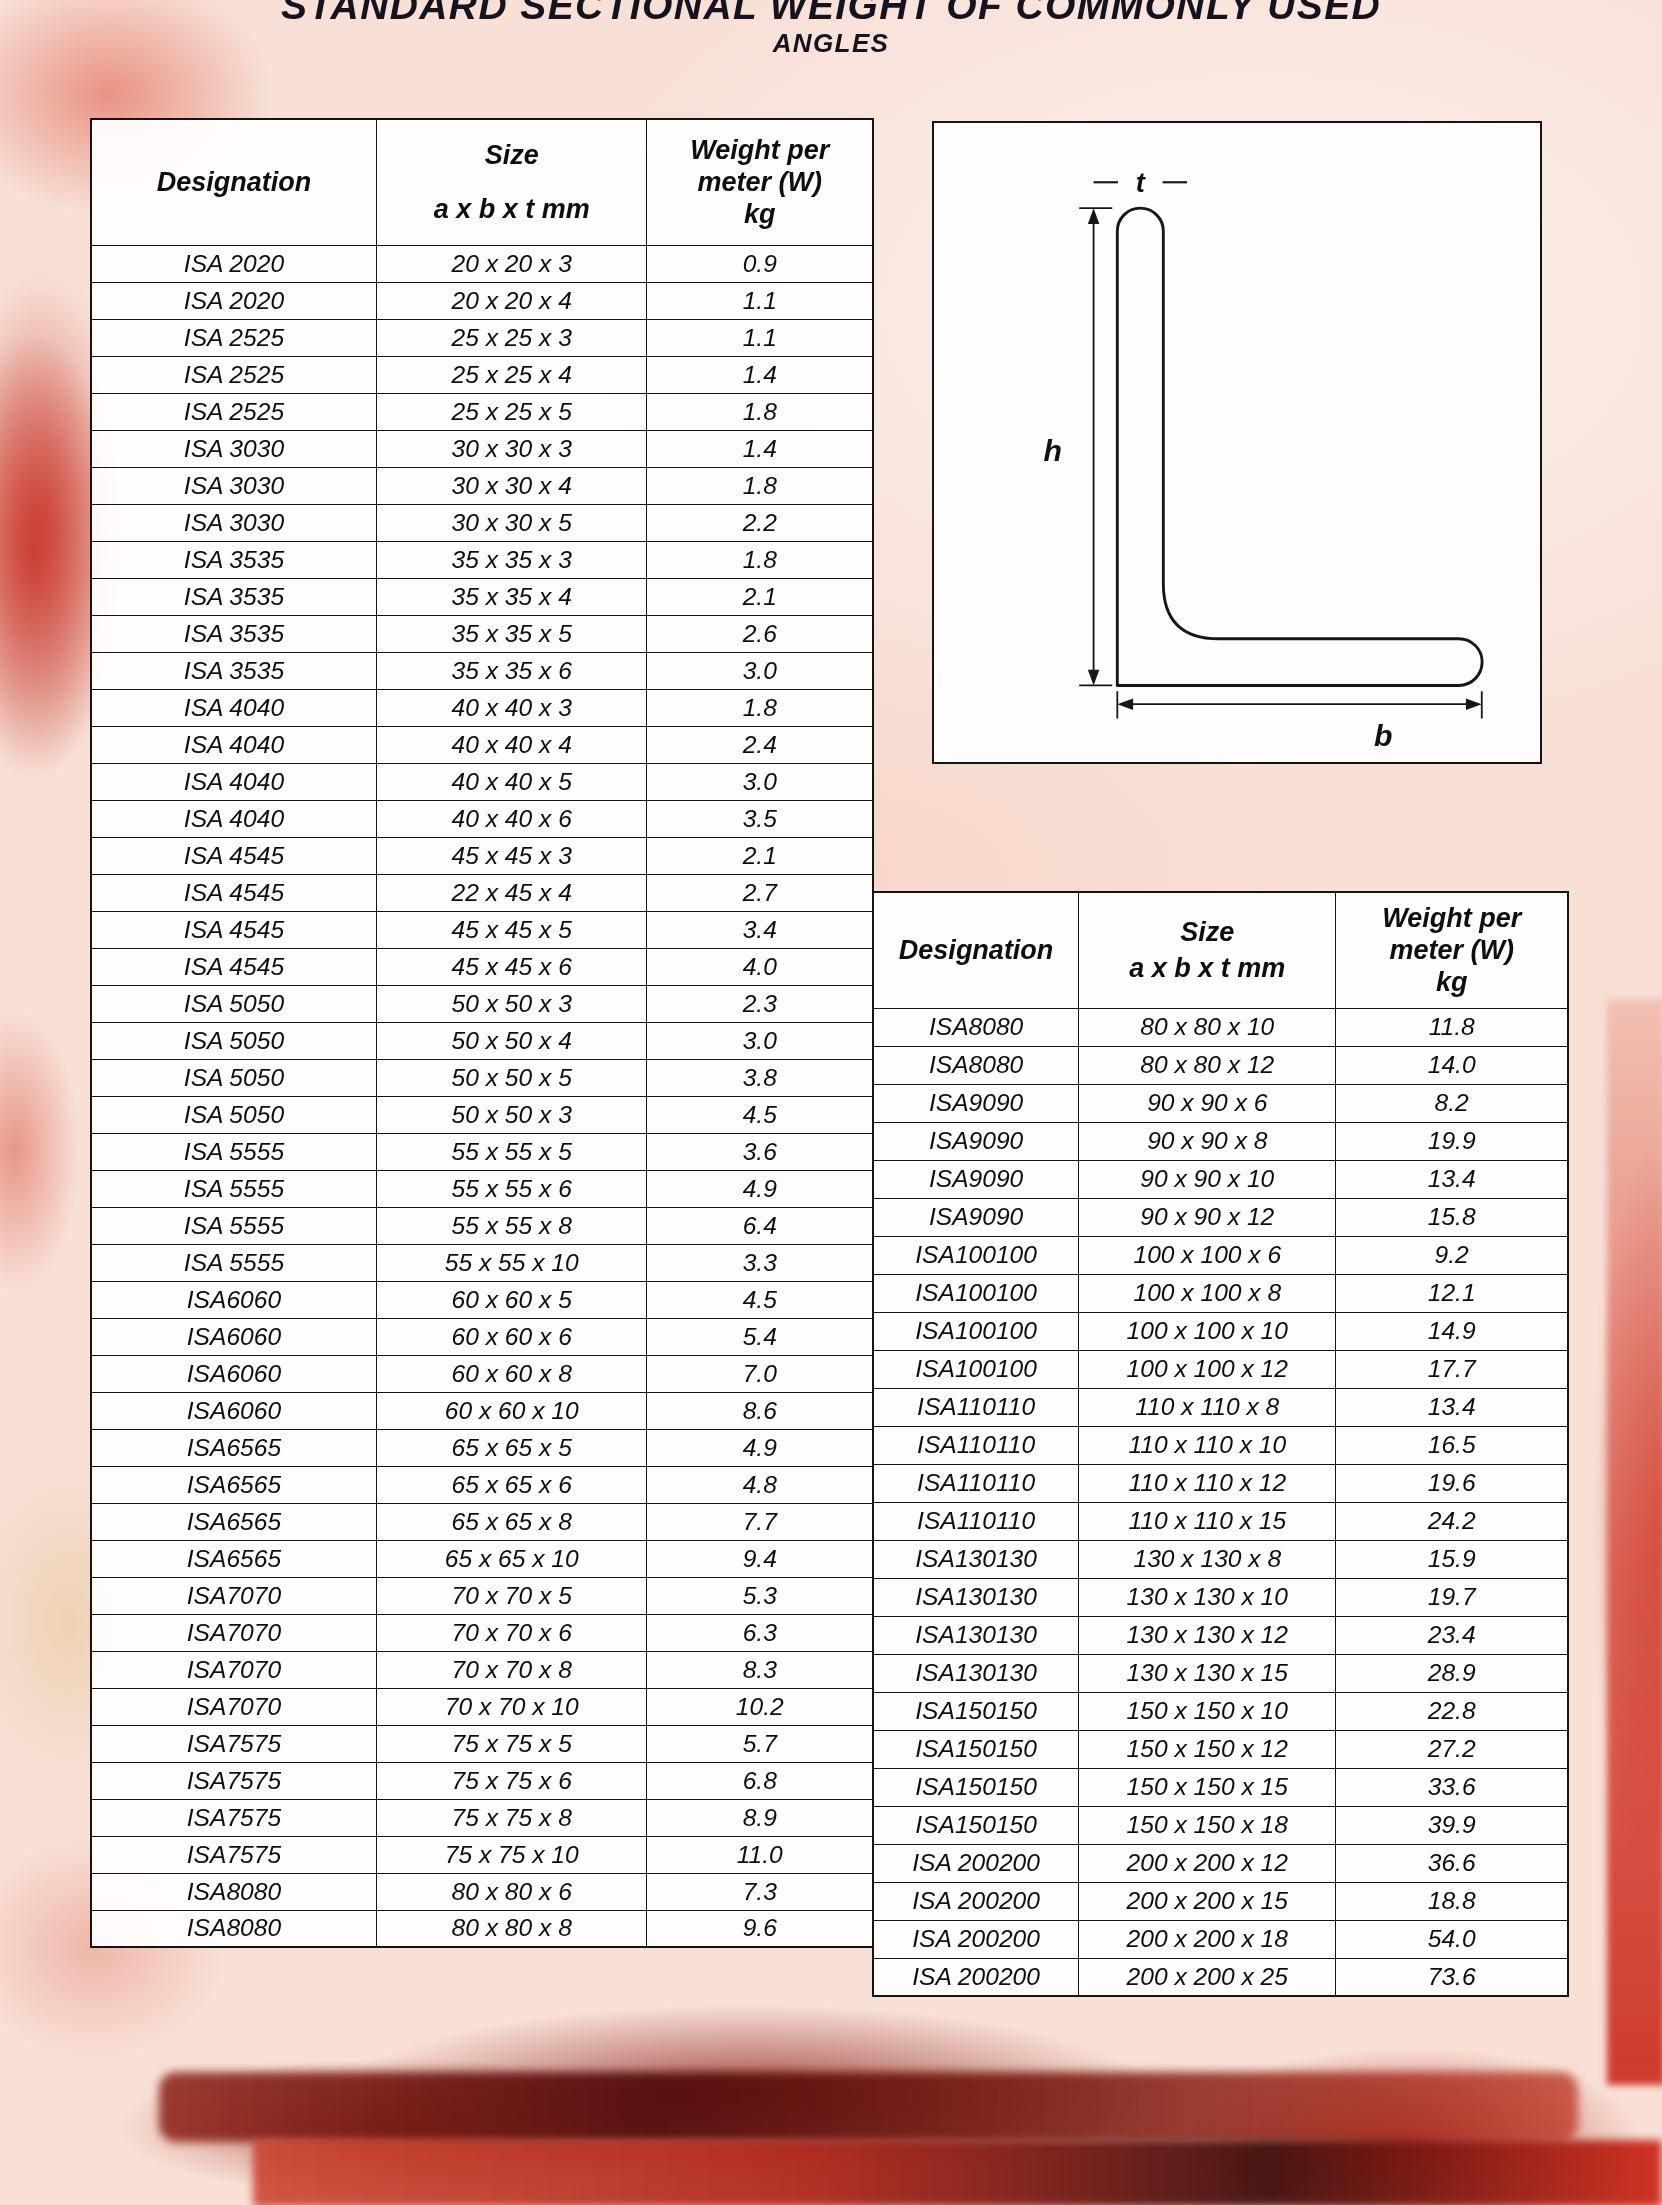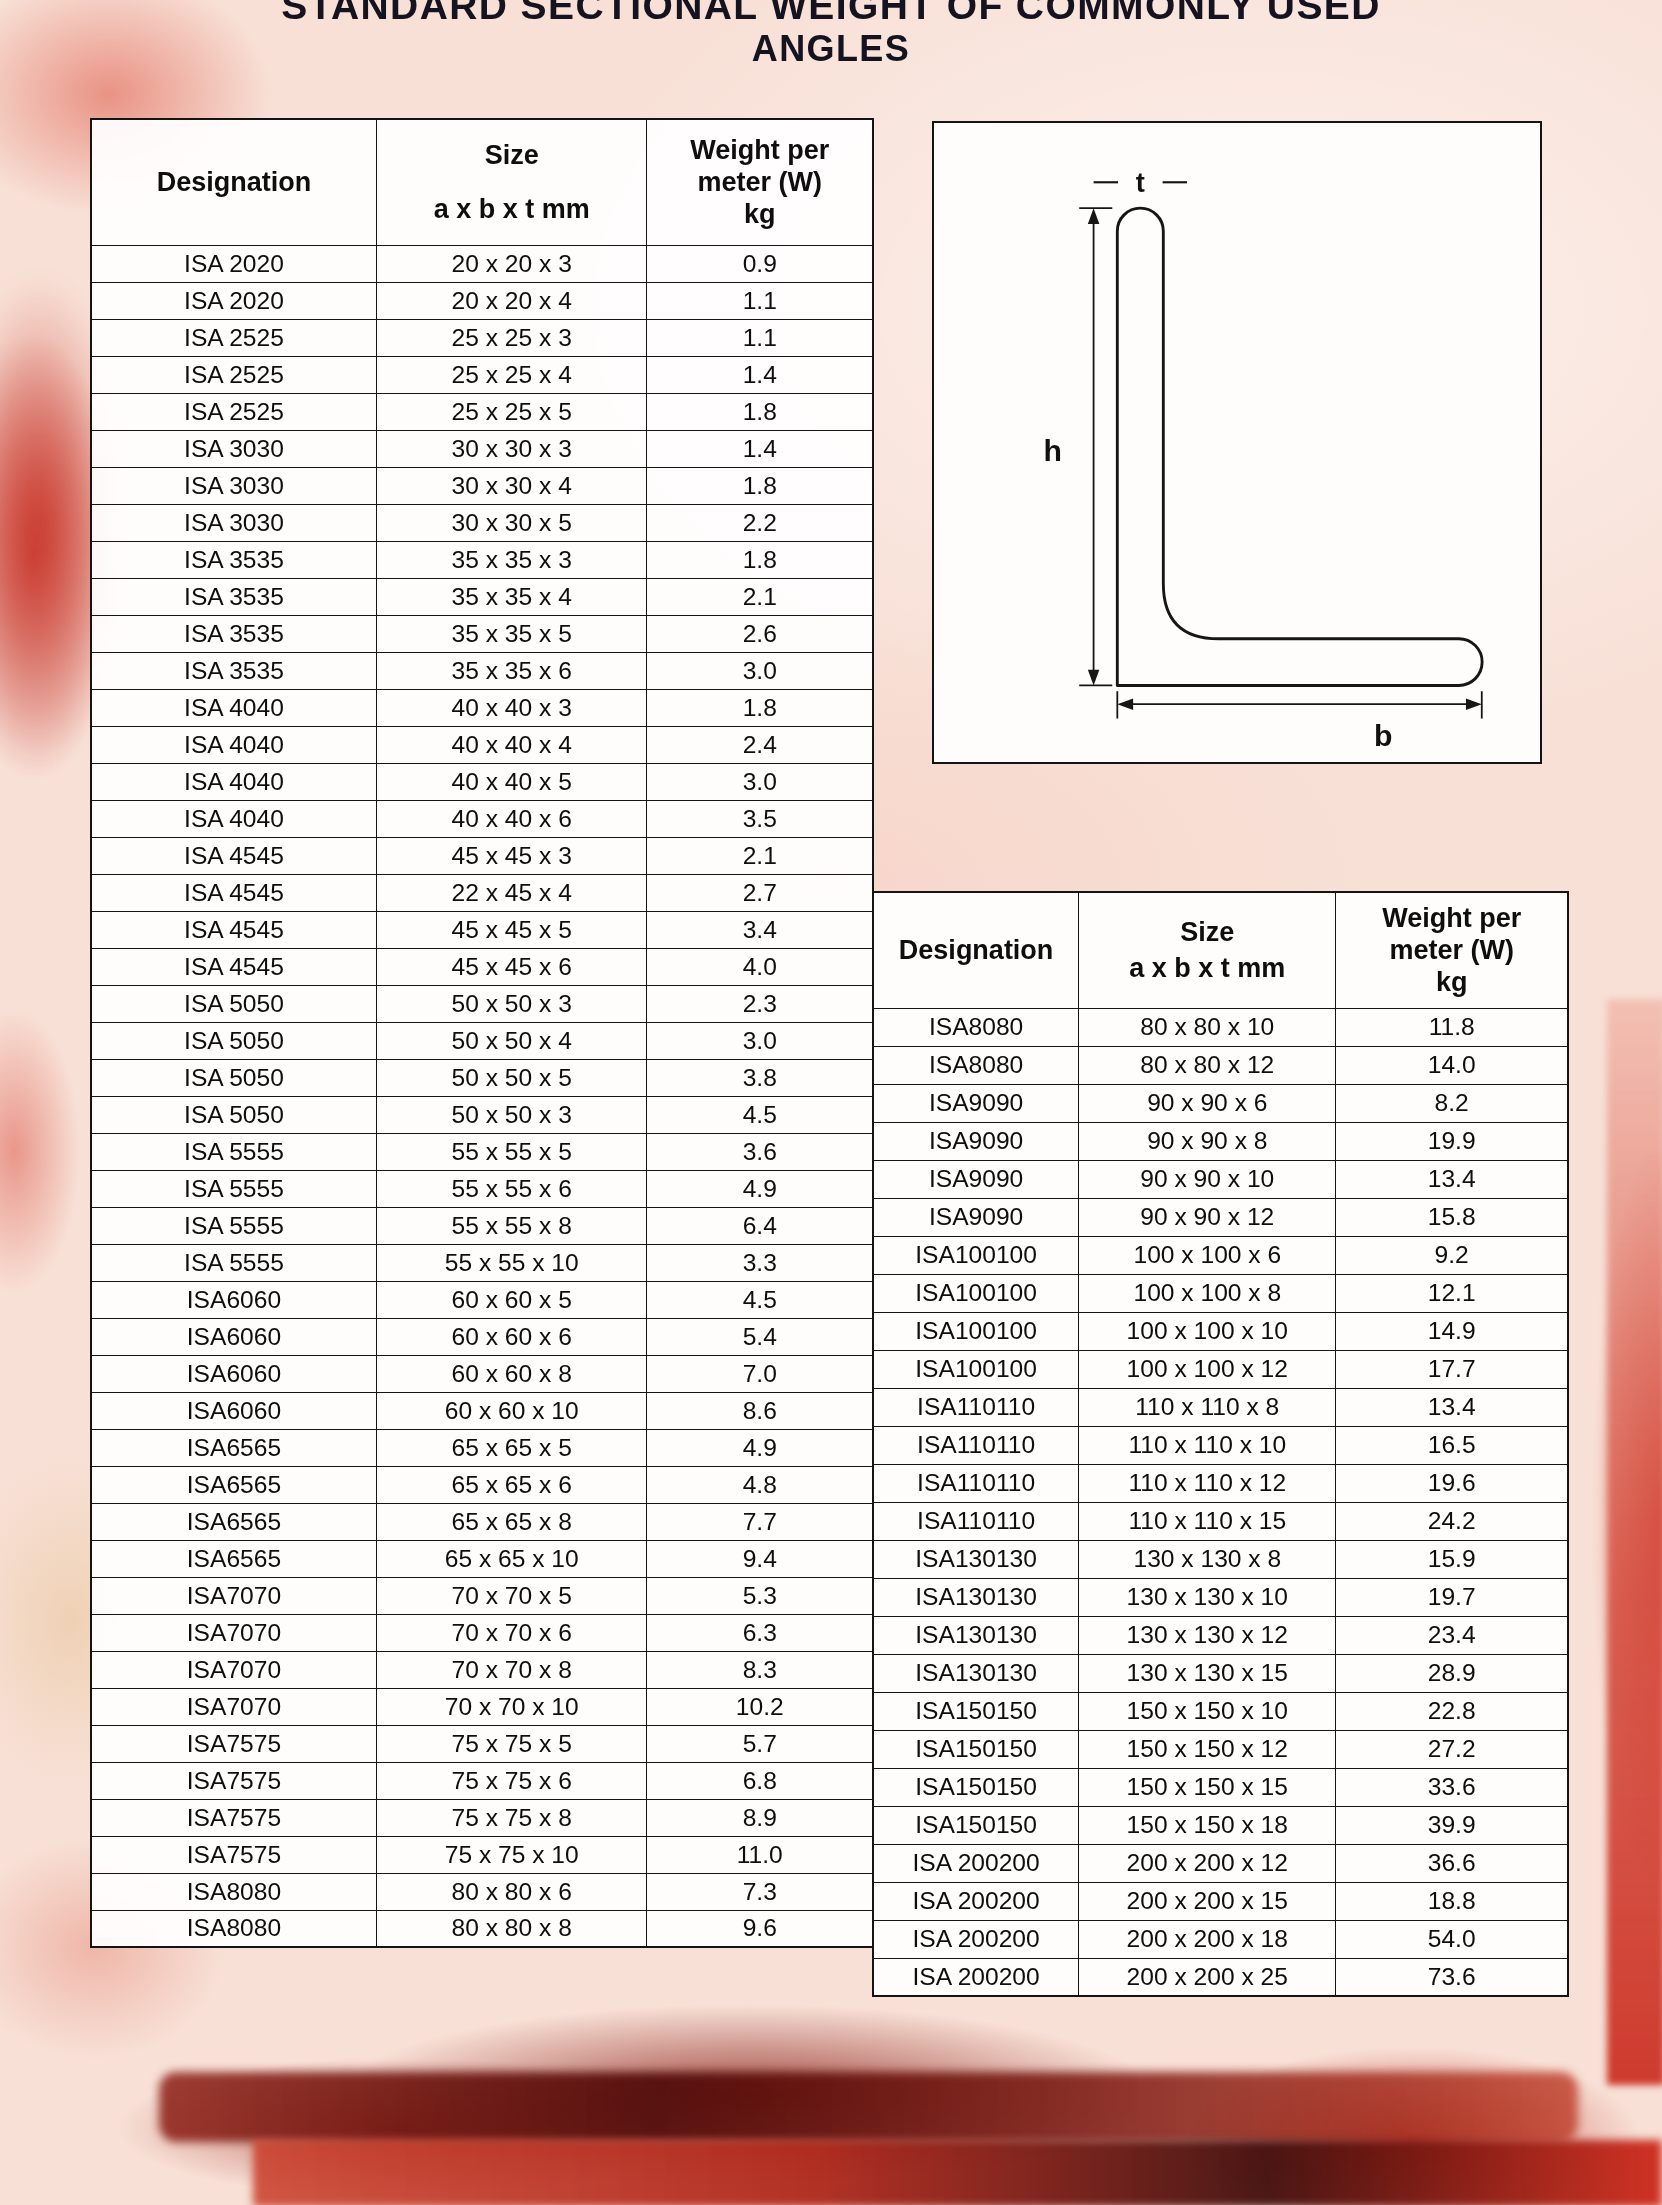--- a/index.html
+++ b/index.html
@@ -19,20 +19,21 @@
       radial-gradient(ellipse 123px 311px at 33px 557px, rgba(190,25,15,.60), transparent 72%),
       radial-gradient(ellipse 94px 203px at 14.5px 1151px, rgba(215,60,45,.45), transparent 70%),
       radial-gradient(ellipse 152px 232px at 69px 1622px, rgba(214,170,90,.28), transparent 70%),
       radial-gradient(ellipse 188px 159px at 94px 1948px, rgba(225,120,100,.40), transparent 70%),
       radial-gradient(ellipse 60% 28% at 76% 14%, rgba(255,255,255,.55), transparent 72%),
       radial-gradient(ellipse 46% 18% at 50% 40%, rgba(246,180,160,.22), transparent 70%),
       radial-gradient(ellipse 94px 521px at 1659px 1520px, rgba(205,45,30,.50), transparent 72%),
       radial-gradient(ellipse 304px 123px at 85% 97%, rgba(180,25,15,.70), transparent 75%),
       radial-gradient(ellipse 521px 116px at 45% 95%, rgba(130,18,10,.72), transparent 78%),
       radial-gradient(ellipse 376px 94px at 24% 96.5%, rgba(150,25,15,.62), transparent 75%);
+    font-style: italic;
   }
   .bg { position: absolute; pointer-events: none; }
   .band-a {
     left: 159px; top: 2072px; width: 1419px; height: 70px; border-radius: 17.4px;
     background: linear-gradient(90deg, rgba(140,30,20,.85), rgba(80,10,8,.92) 35%, rgba(120,20,12,.85) 65%, rgba(190,60,40,.80));
     filter: blur(5px);
   }
   .band-b {
     left: 253px; top: 2140px; width: 1409px; height: 67px;
     background: linear-gradient(90deg, rgba(200,60,40,.85), rgba(170,30,18,.90) 40%, rgba(60,8,6,.92) 72%, rgba(205,40,25,.95));
@@ -49,21 +50,21 @@
     filter: blur(10px);
   }
 
   .title1, .title2 {
     position: absolute; left: 0; width: 100%;
     margin: 0; text-align: center;
     font-weight: bold; color: #14131f; letter-spacing: 1.4px;
     line-height: 1.05;
   }
   .title1 { top: -14.5px; font-size: 39px; }
-  .title2 { top: 30px; font-size: 36px; }
+  .title2 { top: 30px; font-size: 26px; }
 
   table.tbl {
     position: absolute;
     border-collapse: collapse;
     table-layout: fixed;
     border: 2.2px solid #141414;
   }
   .tbl th, .tbl td {
     border: 1.4px solid #141414;
     background: rgba(255,255,255,0.93);

